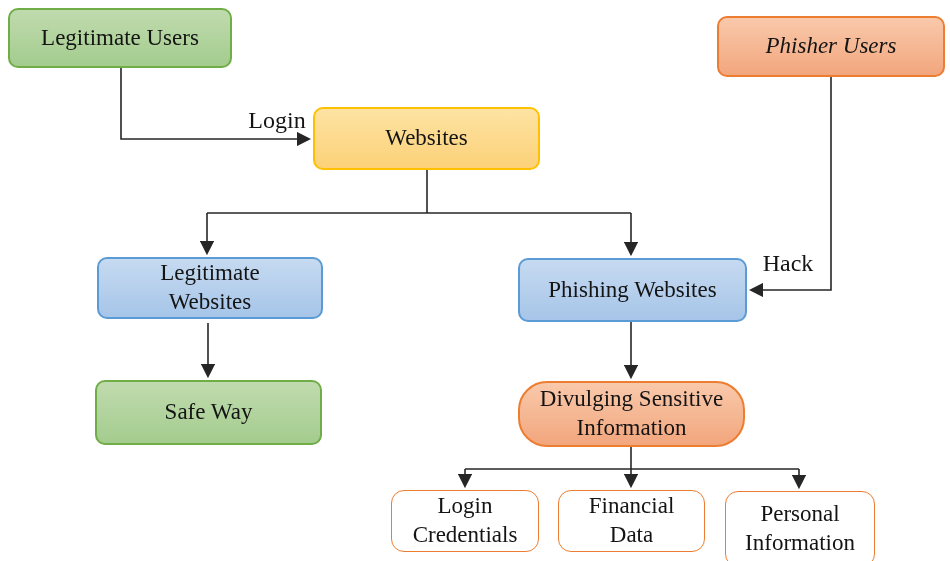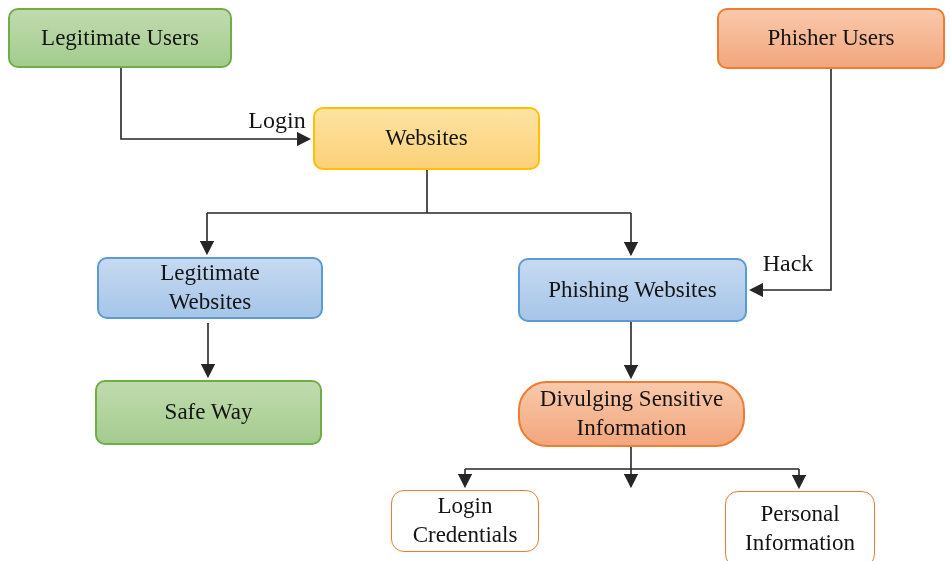--- a/index.html
+++ b/index.html
@@ -55,21 +55,21 @@
   .edge-label {
     position: absolute;
     font-size: 24px;
     line-height: 30px;
     text-align: center;
     width: 72px;
   }
 
   
   #n-legitimate-users   { left: 8px;   top: 8px;   width: 224px; height: 60px; }
-  #n-phisher-users      { left: 717px; top: 8px;   width: 228px; height: 61px; }
+  #n-phisher-users      { left: 717px; top: 16px;   width: 228px; height: 61px; font-style: italic; }
   #n-websites           { left: 313px; top: 107px; width: 227px; height: 63px; }
   #n-legitimate-websites{ left: 97px;  top: 257px; width: 226px; height: 62px; }
   #n-phishing-websites  { left: 518px; top: 258px; width: 229px; height: 64px; text-align: center; }
   #n-safe-way           { left: 95px;  top: 380px; width: 227px; height: 65px; }
   #n-divulging          { left: 518px; top: 381px; width: 227px; height: 66px; border-radius: 29px; }
   #n-login-credentials  { left: 391px; top: 490px; width: 148px; height: 62px; }
   #n-financial-data     { left: 558px; top: 490px; width: 147px; height: 62px; }
   #n-personal-info      { left: 725px; top: 491px; width: 150px; height: 76px; }
 
   
@@ -136,20 +136,24 @@
   <div class="node orange" id="n-divulging">
     <span>Divulging Sensitive
 Information</span>
   </div>
 
   <div class="node white" id="n-login-credentials">
     <span>Login
 Credentials</span>
   </div>
 
+  <div class="node white" id="n-financial-data">
+    <span>Financial
+Data</span>
+  </div>
 
   <div class="node white" id="n-personal-info">
     <span>Personal
 Information</span>
   </div>
 
   <div class="edge-label" id="lbl-login">Login</div>
   <div class="edge-label" id="lbl-hack">Hack</div>
 
 </div>

